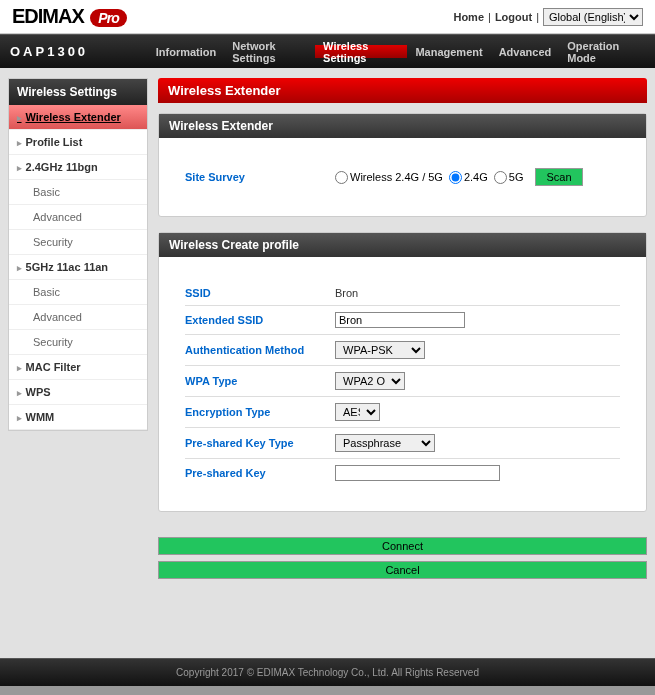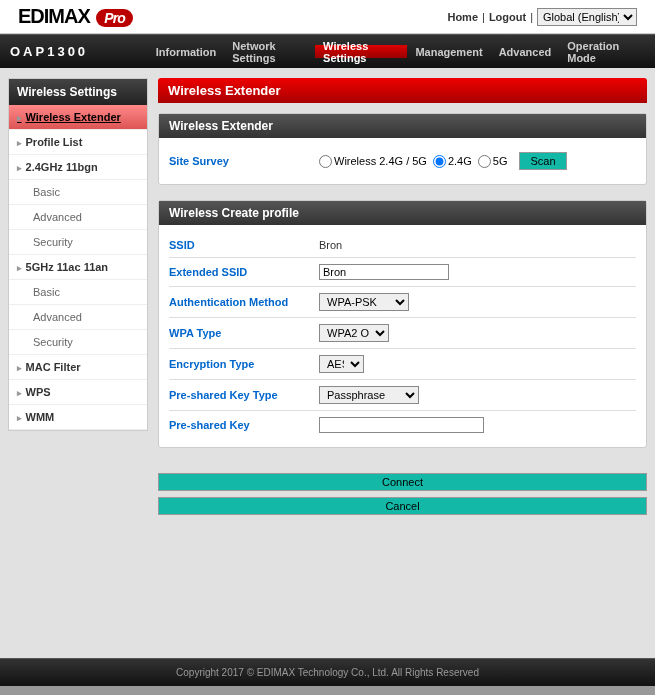--- a/index.html
+++ b/index.html
@@ -1,18 +1,18 @@
 <!DOCTYPE html>
 <html><head>
 <meta charset="utf-8">
 <style>
 * { margin: 0; padding: 0; box-sizing: border-box; font-family: Arial, sans-serif; }
 body { background: #999; display: flex; justify-content: center; }
 .container { width: 655px; background: #fff; }
-.top-bar { background: #fff; padding: 5px 18px; display: flex; align-items: center; border-bottom: 1px solid #ccc; }
+.top-bar { background: #fff; padding: 5px 12px; display: flex; align-items: center; border-bottom: 1px solid #ccc; }
 .logo { font-weight: bold; font-size: 20px; color: #000; letter-spacing: -1px; }
 .logo .pro { background: #b00; color: #fff; padding: 1px 8px; border-radius: 10px; font-size: 14px; font-style: italic; margin-left: 2px; }
 .top-right { margin-left: auto; font-size: 11px; color: #333; display: flex; align-items: center; gap: 4px; }
 .top-right a { color: #333; text-decoration: none; font-weight: bold; }
 .top-right select { font-size: 11px; padding: 1px; width: 100px; }
 .nav-bar { background: linear-gradient(#333, #111); color: #fff; display: flex; align-items: center; height: 34px; padding: 10px 10px; border-top: 1px solid #555; }
 .model { font-weight: bold; font-size: 13px; letter-spacing: 3px; color: #fff; width: 150px; }
 .nav-items { display: flex; margin-left: auto; height: 100%; }
 .nav-item { padding: 0 8px; font-size: 11px; color: #ccc; display: flex; align-items: center; cursor: pointer; font-weight: bold; }
 .nav-item.active { background: linear-gradient(#d00, #900); color: #fff; }
@@ -20,27 +20,27 @@
 .sidebar { width: 140px; background: #fff; border: 1px solid #ccc; font-size: 11px; height: fit-content; }
 .sidebar-header { background: linear-gradient(#444, #222); color: #fff; padding: 6px 8px; font-weight: bold; font-size: 12px; }
 .sidebar-item { padding: 6px 8px; border-bottom: 1px solid #eee; color: #333; cursor: pointer; font-weight: bold; }
 .sidebar-item.active { background: linear-gradient(#f88, #d55); color: #000; text-decoration: underline; }
 .sidebar-item.sub { padding-left: 24px; font-weight: normal; color: #666; }
 .sidebar-item .arrow { color: #999; margin-right: 4px; font-size: 9px; }
 .main { flex: 1; }
 .main-header { background: linear-gradient(#e00, #a00); color: #fff; padding: 5px 10px; font-weight: bold; font-size: 13px; border-radius: 3px 3px 0 0; }
 .panel { background: #fff; border: 1px solid #ccc; margin-bottom: 15px; border-radius: 3px; }
 .panel-header { background: linear-gradient(#555, #333); color: #fff; padding: 5px 10px; font-weight: bold; font-size: 12px; }
-.panel-body { padding: 10px; }
+.panel-body { padding: 26px; }
 .row { display: flex; align-items: center; padding: 4px 0; font-size: 11px; }
 .row-label { width: 150px; color: #06c; font-weight: bold; }
 .row-value { color: #333; }
 .radio-group { display: flex; align-items: center; gap: 6px; }
 .radio-group label { font-size: 11px; display: flex; align-items: center; gap: 2px; }
-.btn { background: #14b8a6; border: 1px solid #999; padding: 2px 10px; font-size: 11px; cursor: pointer; }
+.btn { background: #22c55e; border: 1px solid #999; padding: 2px 10px; font-size: 11px; cursor: pointer; }
 input[type=text], select { font-size: 11px; padding: 1px 3px; border: 1px solid #888; }
 .footer { background: linear-gradient(#333, #111); color: #999; text-align: center; padding: 8px; font-size: 10px; border-top: 1px solid #555; }
 .divider { border-top: 1px solid #ddd; margin: 2px 0; }
 .button-row { padding: 10px 0; display: flex; gap: 6px; flex-direction: column; }
 </style>
 </head>
 <body>
 
 <div class="container">
 

